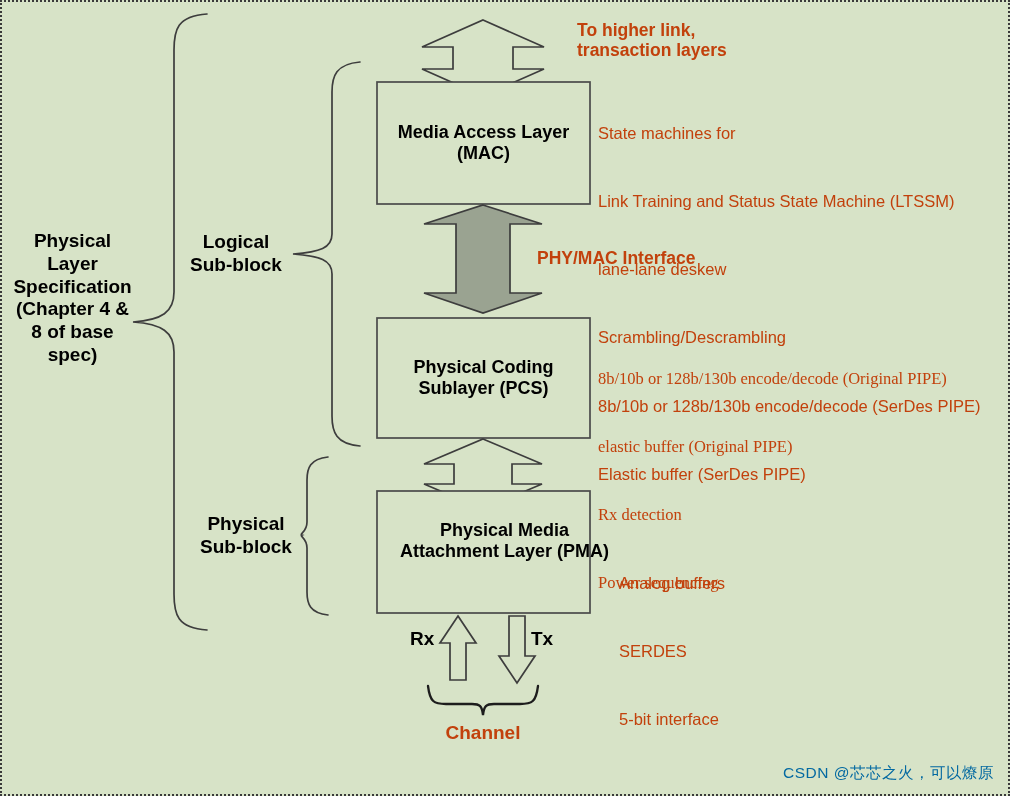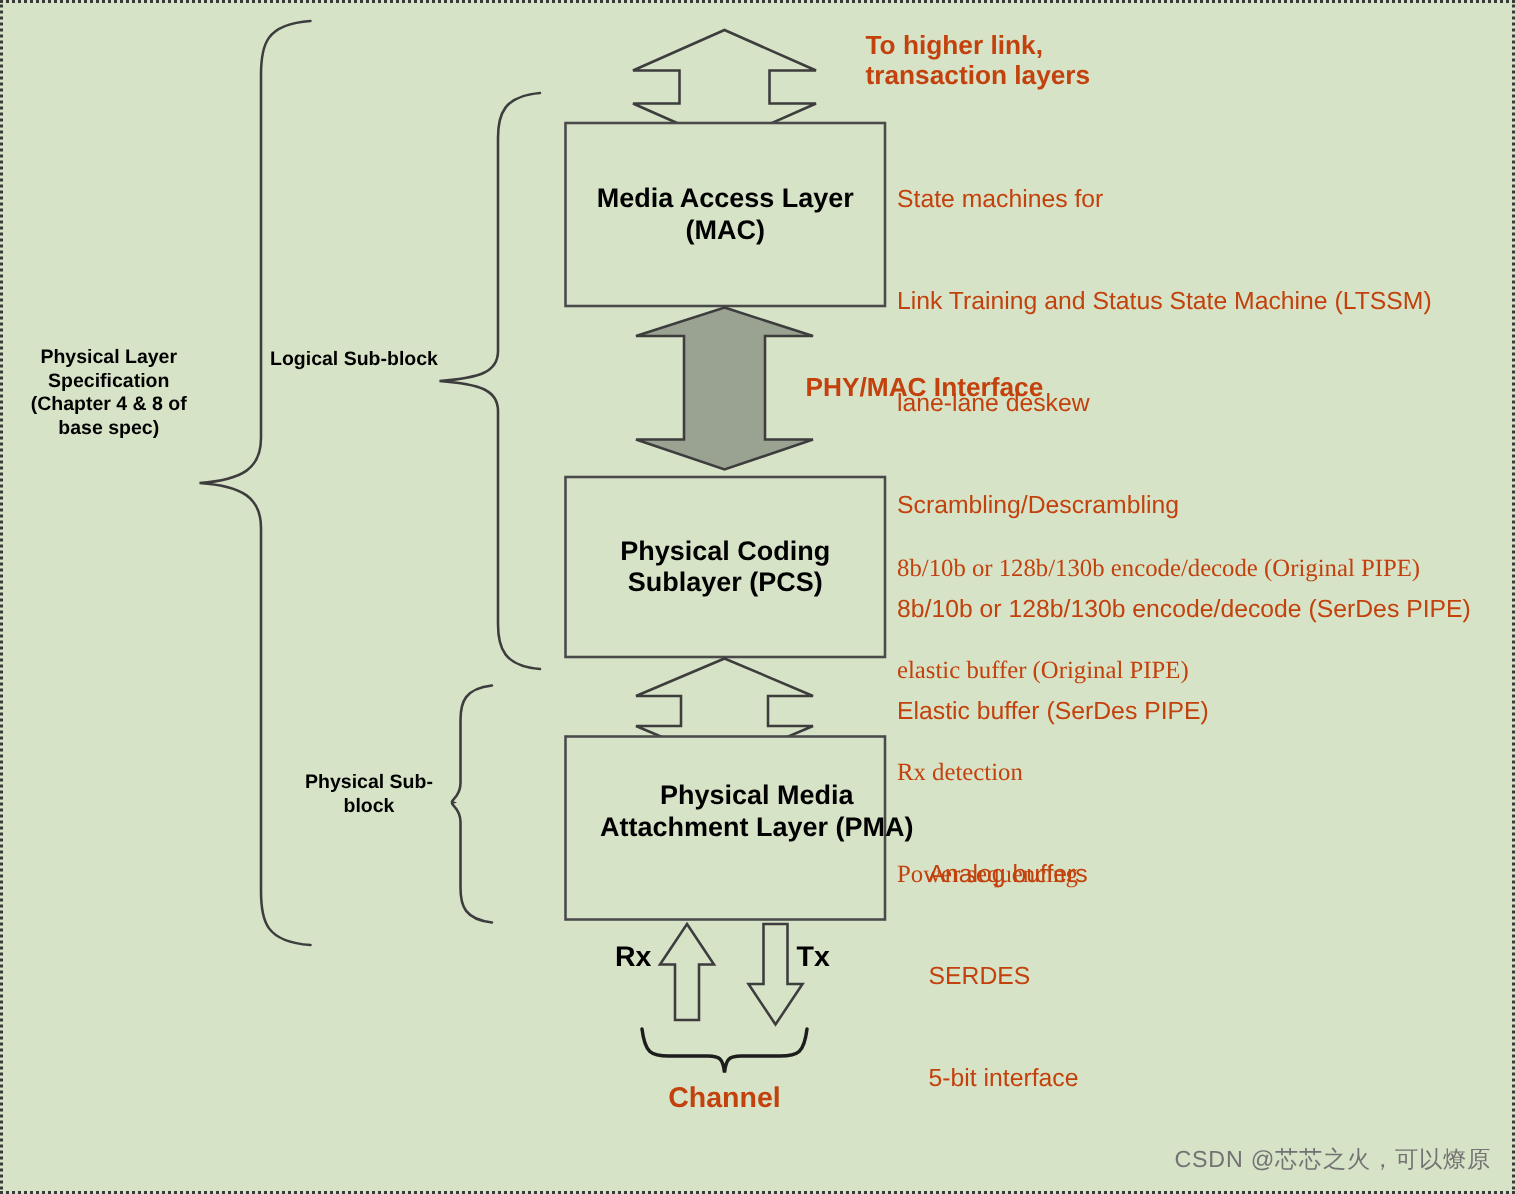--- a/index.html
+++ b/index.html
@@ -55,35 +55,35 @@
     box-sizing: border-box;
     border: 1.6px solid #4a4a4a;
     background: #d7e3c7;
     display: flex;
     align-items: center;
     justify-content: center;
   }
   .side-label {
     position: absolute;
     font-weight: bold;
-    font-size: 13px;
+    font-size: 19px;
     text-align: center;
     line-height: 1.2;
   }
   .rxtx {
     position: absolute;
     font-weight: bold;
     font-size: 19px;
   }
   .watermark {
     position: absolute;
     right: 14px;
     bottom: 10px;
     font-size: 15.5px;
-    color: #737373;
+    color: #0369a1;
     letter-spacing: 0.5px;
     white-space: nowrap;
   }
 </style>
 </head>
 <body>
 
 <div id="diagram-root">
 
   <svg id="diagram-svg" viewBox="0 0 1010 796">

